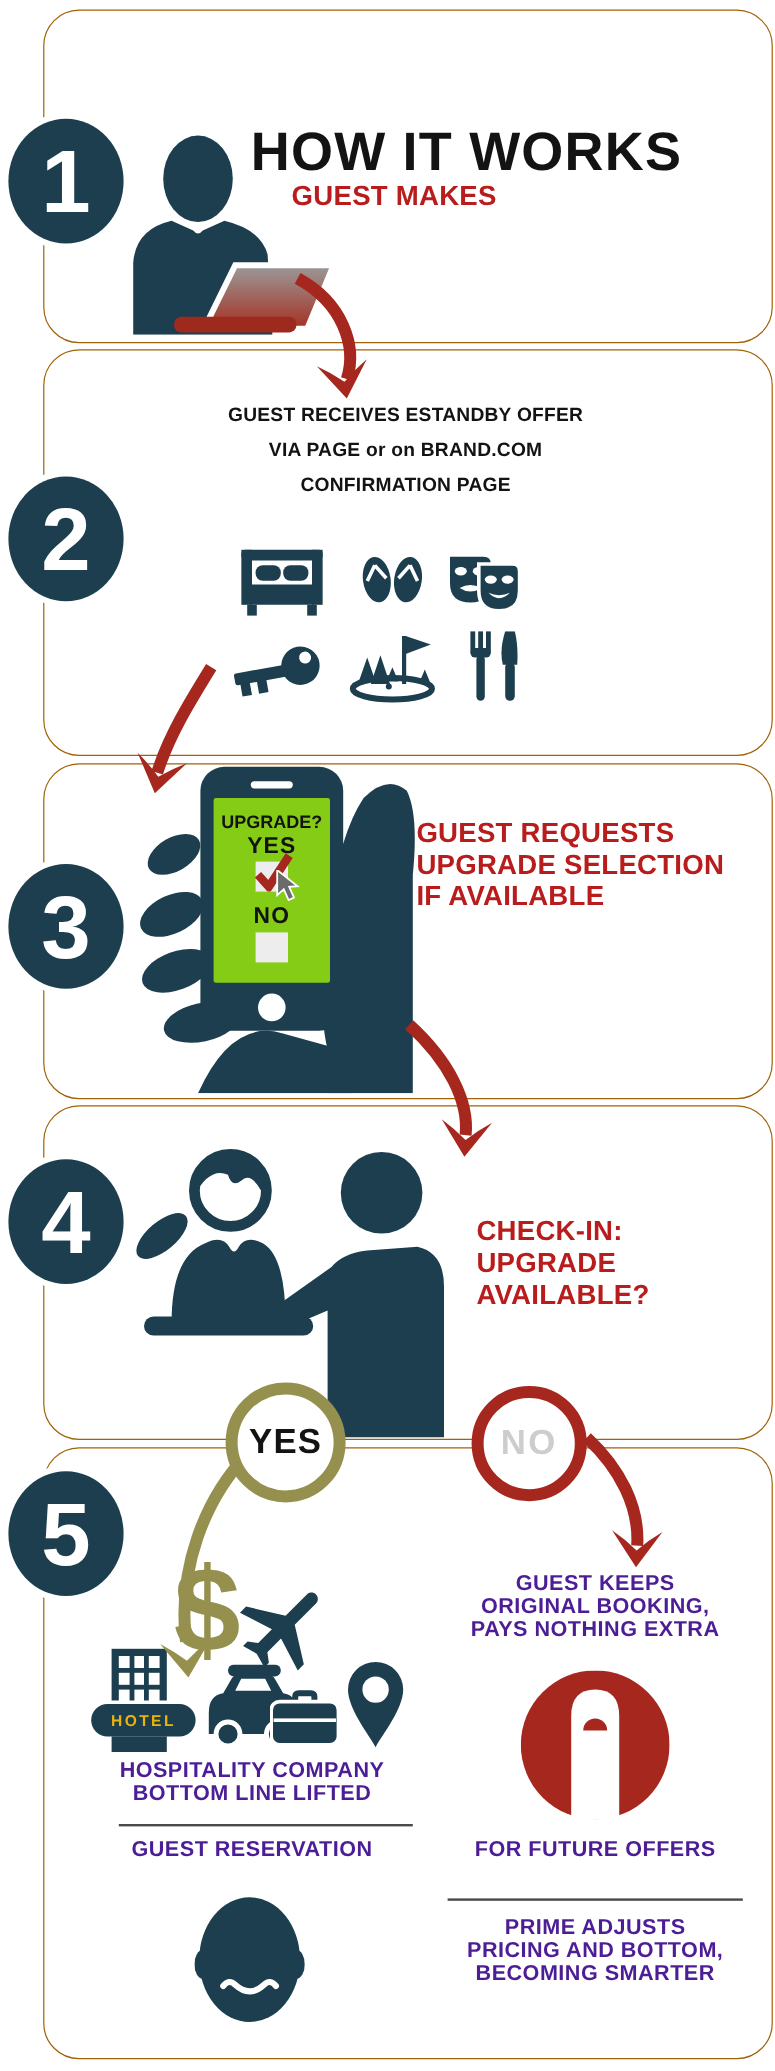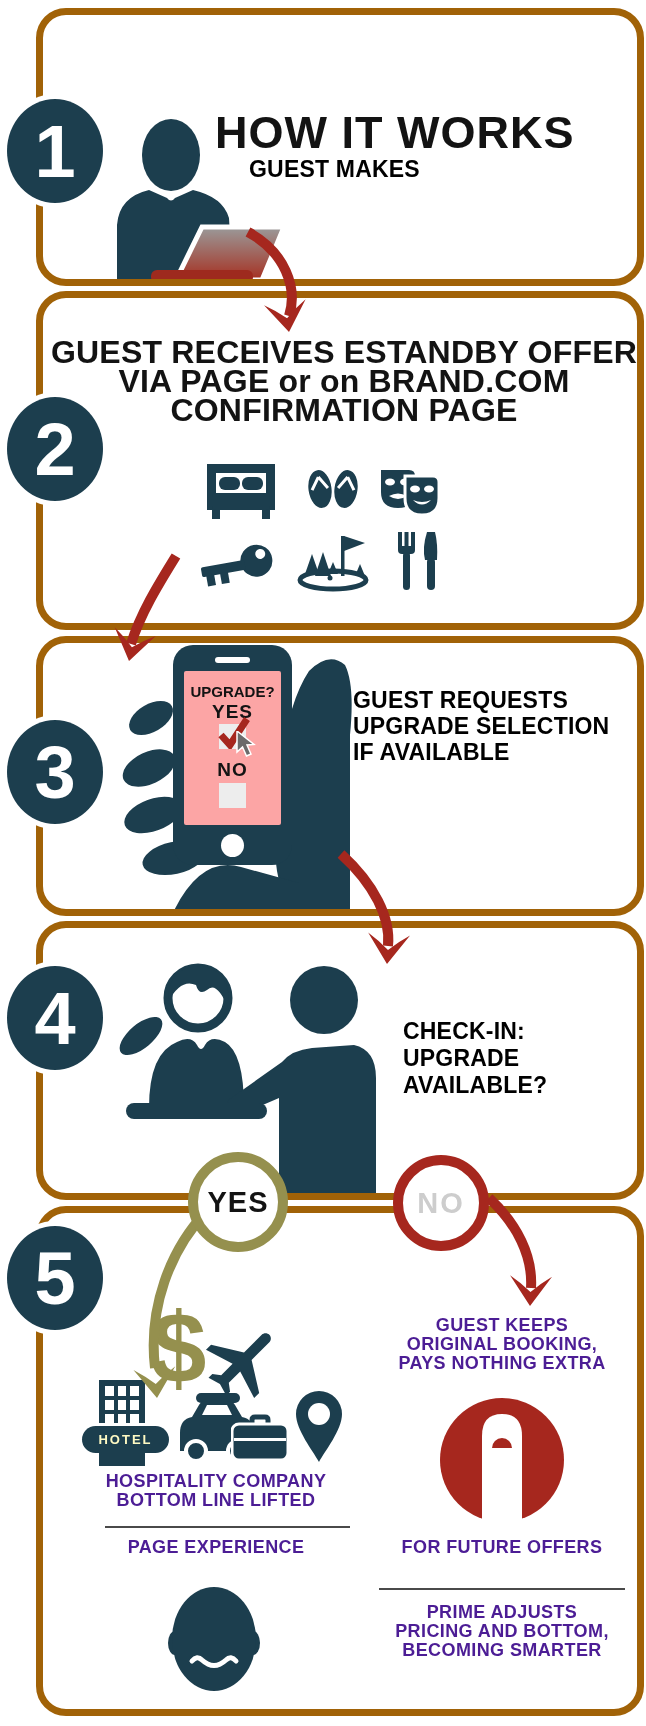--- a/index.html
+++ b/index.html
@@ -1,52 +1,52 @@
 <!DOCTYPE html>
 <html><head>
 <meta charset="utf-8">
 <style>
   html,body{margin:0;padding:0;background:#fff;}
   .stage{position:relative;width:646px;height:1726px;background:#fff;overflow:hidden;
          font-family:"Liberation Sans",sans-serif;color:#131313;}
-  .card{position:absolute;left:36px;width:608px;background:#fff;border:7px solid #a16207;
+  .card{position:absolute;left:36px;width:608px;background:#fff;border:1px solid #a16207;
         border-radius:30px;box-sizing:border-box;overflow:hidden;z-index:1;}
   .abs{position:absolute;}
   .badge{position:absolute;left:7px;width:96px;height:104px;border-radius:50%;
          background:#1C3E4E;box-shadow:0 0 0 5px #fff;color:#fff;font-weight:700;
          font-size:74px;display:flex;align-items:center;justify-content:center;z-index:30;}
   .h1{font-weight:700;font-size:45px;letter-spacing:1px;color:#131313;white-space:nowrap;}
-  .cap{font-weight:700;font-size:23px;line-height:27px;letter-spacing:.2px;color:#000000;}
-  .cap2{font-weight:700;font-size:32px;line-height:29px;letter-spacing:.2px;color:#131313;text-align:center;}
+  .cap{font-weight:700;font-size:23px;line-height:27px;letter-spacing:.2px;color:#b91c1c;}
+  .cap2{font-weight:700;font-size:16px;line-height:29px;letter-spacing:.2px;color:#131313;text-align:center;}
   .tiny{font-weight:700;font-size:18px;line-height:19px;letter-spacing:.4px;color:#4c1d95;text-align:center;}
   .divider{position:absolute;height:2px;background:#4A4A4A;}
   .decision{position:absolute;border-radius:50%;background:#fff;box-sizing:border-box;
             display:flex;align-items:center;justify-content:center;font-weight:700;z-index:25;}
   .decision.yes{left:188px;top:1152px;width:100px;height:100px;border:10px solid #95904E;
                 font-size:29px;color:#131313;letter-spacing:1px;}
   .decision.no{left:393px;top:1155px;width:96px;height:96px;border:10px solid #A6271E;
                font-size:29px;color:#CDCDCD;letter-spacing:2px;}
   .phone{position:absolute;left:130px;top:2px;width:119px;height:220px;background:#1C3E4E;
          border-radius:20px;z-index:5;}
   .phone .speaker{position:absolute;left:42px;top:12px;width:35px;height:6px;background:#fff;border-radius:3px;}
   .phone .home{position:absolute;left:48px;bottom:8px;width:23px;height:23px;background:#fff;border-radius:50%;}
-  .screen{position:absolute;left:11px;top:26px;width:97px;height:154px;background:#fca5a5;border-radius:2px;}
+  .screen{position:absolute;left:11px;top:26px;width:97px;height:154px;background:#84cc16;border-radius:2px;}
   .screen .prompt{position:absolute;left:0;top:12px;width:100%;text-align:center;
                   font-weight:700;font-size:15px;color:#131313;}
   .screen .opt{position:absolute;left:0;width:100%;text-align:center;font-weight:700;
                font-size:19px;color:#131313;letter-spacing:1px;}
   .screen .box{position:absolute;left:35px;width:27px;height:25px;background:#EDEDED;}
   .hotel{position:absolute;width:87px;height:86px;}
   .hotel .tower{position:absolute;left:17px;top:0;width:46px;height:50px;background:#1C3E4E;
                 display:grid;grid-template-columns:1fr 1fr 1fr;grid-template-rows:1fr 1fr 1fr;
                 gap:4px;padding:6px;box-sizing:border-box;}
   .hotel .tower div{background:#fff;}
   .hotel .sign{position:absolute;left:0;top:46px;width:87px;height:27px;background:#1C3E4E;
                border-radius:14px;box-shadow:0 0 0 3px #fff;display:flex;align-items:center;
-               justify-content:center;color:#fef9c3;font-weight:700;font-size:13px;letter-spacing:2px;}
+               justify-content:center;color:#eab308;font-weight:700;font-size:13px;letter-spacing:2px;}
   .hotel .base{position:absolute;left:17px;top:73px;width:46px;height:13px;background:#1C3E4E;}
   .dollar{font-weight:700;font-size:100px;line-height:1;color:#95904E;}
   svg{display:block;}
 </style>
 </head>
 <body>
 
 <div class="stage">
 
   <div class="card" style="top:8px;height:278px;">
@@ -220,21 +220,21 @@
     <svg class="abs" style="left:248px;top:176px;" width="56" height="74" viewBox="0 0 56 74">
       <path d="M28,73 C22,62 5,41 5,25 a23,23 0 1 1 46,0 C51,41 34,62 28,73 Z" fill="#1C3E4E"></path>
       <circle cx="28" cy="25" r="11" fill="#fff"></circle>
     </svg>
     <div class="abs tiny" style="left:30px;top:259px;width:286px;">
       <div>HOSPITALITY COMPANY</div>
       <div>BOTTOM LINE LIFTED</div>
     </div>
     <div class="divider" style="left:62px;top:313px;width:245px;"></div>
     <div class="abs tiny" style="left:30px;top:325px;width:286px;">
-      <div>PAGE EXPERIENCE</div>
+      <div>GUEST RESERVATION</div>
     </div>
     <svg class="abs" style="left:125px;top:372px;" width="92" height="108" viewBox="0 0 92 108">
       <ellipse cx="7" cy="58" rx="7" ry="12" fill="#1C3E4E"></ellipse>
       <ellipse cx="85" cy="58" rx="7" ry="12" fill="#1C3E4E"></ellipse>
       <ellipse cx="46" cy="54" rx="42" ry="52" fill="#1C3E4E"></ellipse>
       <path d="M24,76 Q29,70 34,75 Q46,86 58,75 Q63,70 68,76" fill="none" stroke="#fff" stroke-width="5" stroke-linecap="round"></path>
     </svg>
 
     <div class="abs tiny" style="left:336px;top:103px;width:246px;">
       <div>GUEST KEEPS</div>

